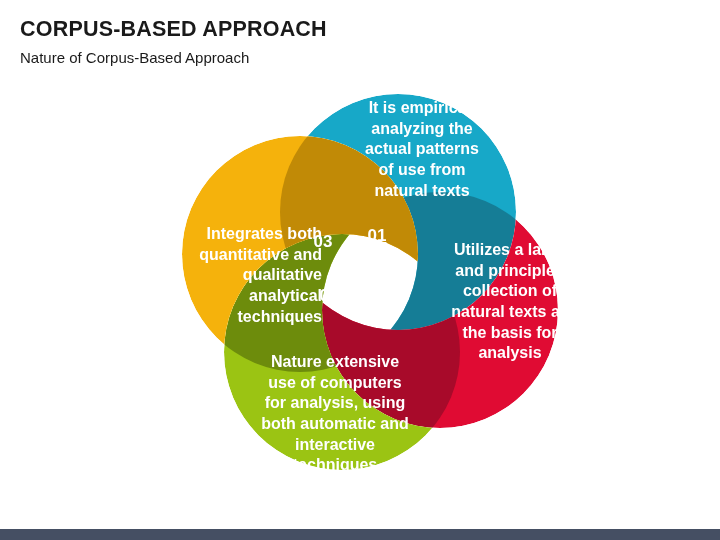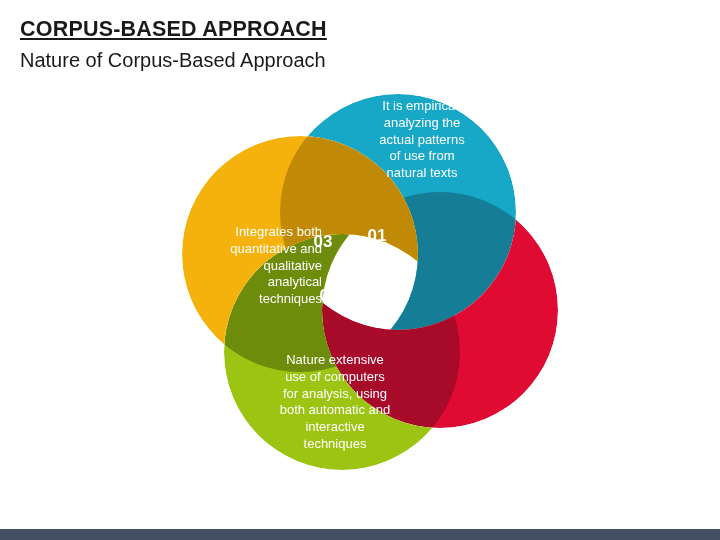--- a/index.html
+++ b/index.html
@@ -19,27 +19,26 @@
   
   #slide-title {
     position: absolute;
     left: 20px;
     top: 17px;
     font-size: 21.5px;
     font-weight: bold;
     letter-spacing: 0.2px;
     color: #1a1a1a;
     white-space: nowrap;
-    text-decoration: underline;
   }
   #slide-subtitle {
     position: absolute;
     left: 20px;
     top: 49px;
-    font-size: 20px;
+    font-size: 15px;
     font-weight: normal;
     color: #1a1a1a;
     white-space: nowrap;
   }
 
   
   #bottom-bar {
     position: absolute;
     left: 0;
     bottom: 0;
@@ -59,24 +58,24 @@
   #diagram svg {
     display: block;
     width: 440px;
     height: 440px;
   }
 
   
   .petal-text {
     position: absolute;
     color: #ffffff;
-    font-size: 13px;
+    font-size: 16px;
     line-height: 1.29;
     text-align: center;
-    font-weight: normal;
+    font-weight: bold;
     white-space: pre-line;
     pointer-events: none;
   }
   .num-label {
     position: absolute;
     color: #ffffff;
     font-size: 17px;
     font-weight: bold;
     text-align: center;
     pointer-events: none;
@@ -179,20 +178,26 @@
       </g>
     </g>
   </svg>
 
   <div class="petal-text" id="text-blue">It is empirical,
 analyzing the
 actual patterns
 of use from
 natural texts</div>
 
+  <div class="petal-text" id="text-red">Utilizes a large
+and principled
+collection of
+natural texts as
+the basis for
+analysis</div>
 
   <div class="petal-text" id="text-green">Nature extensive
 use of computers
 for analysis, using
 both automatic and
 interactive
 techniques</div>
 
   <div class="petal-text" id="text-yellow">Integrates both
 quantitative and

